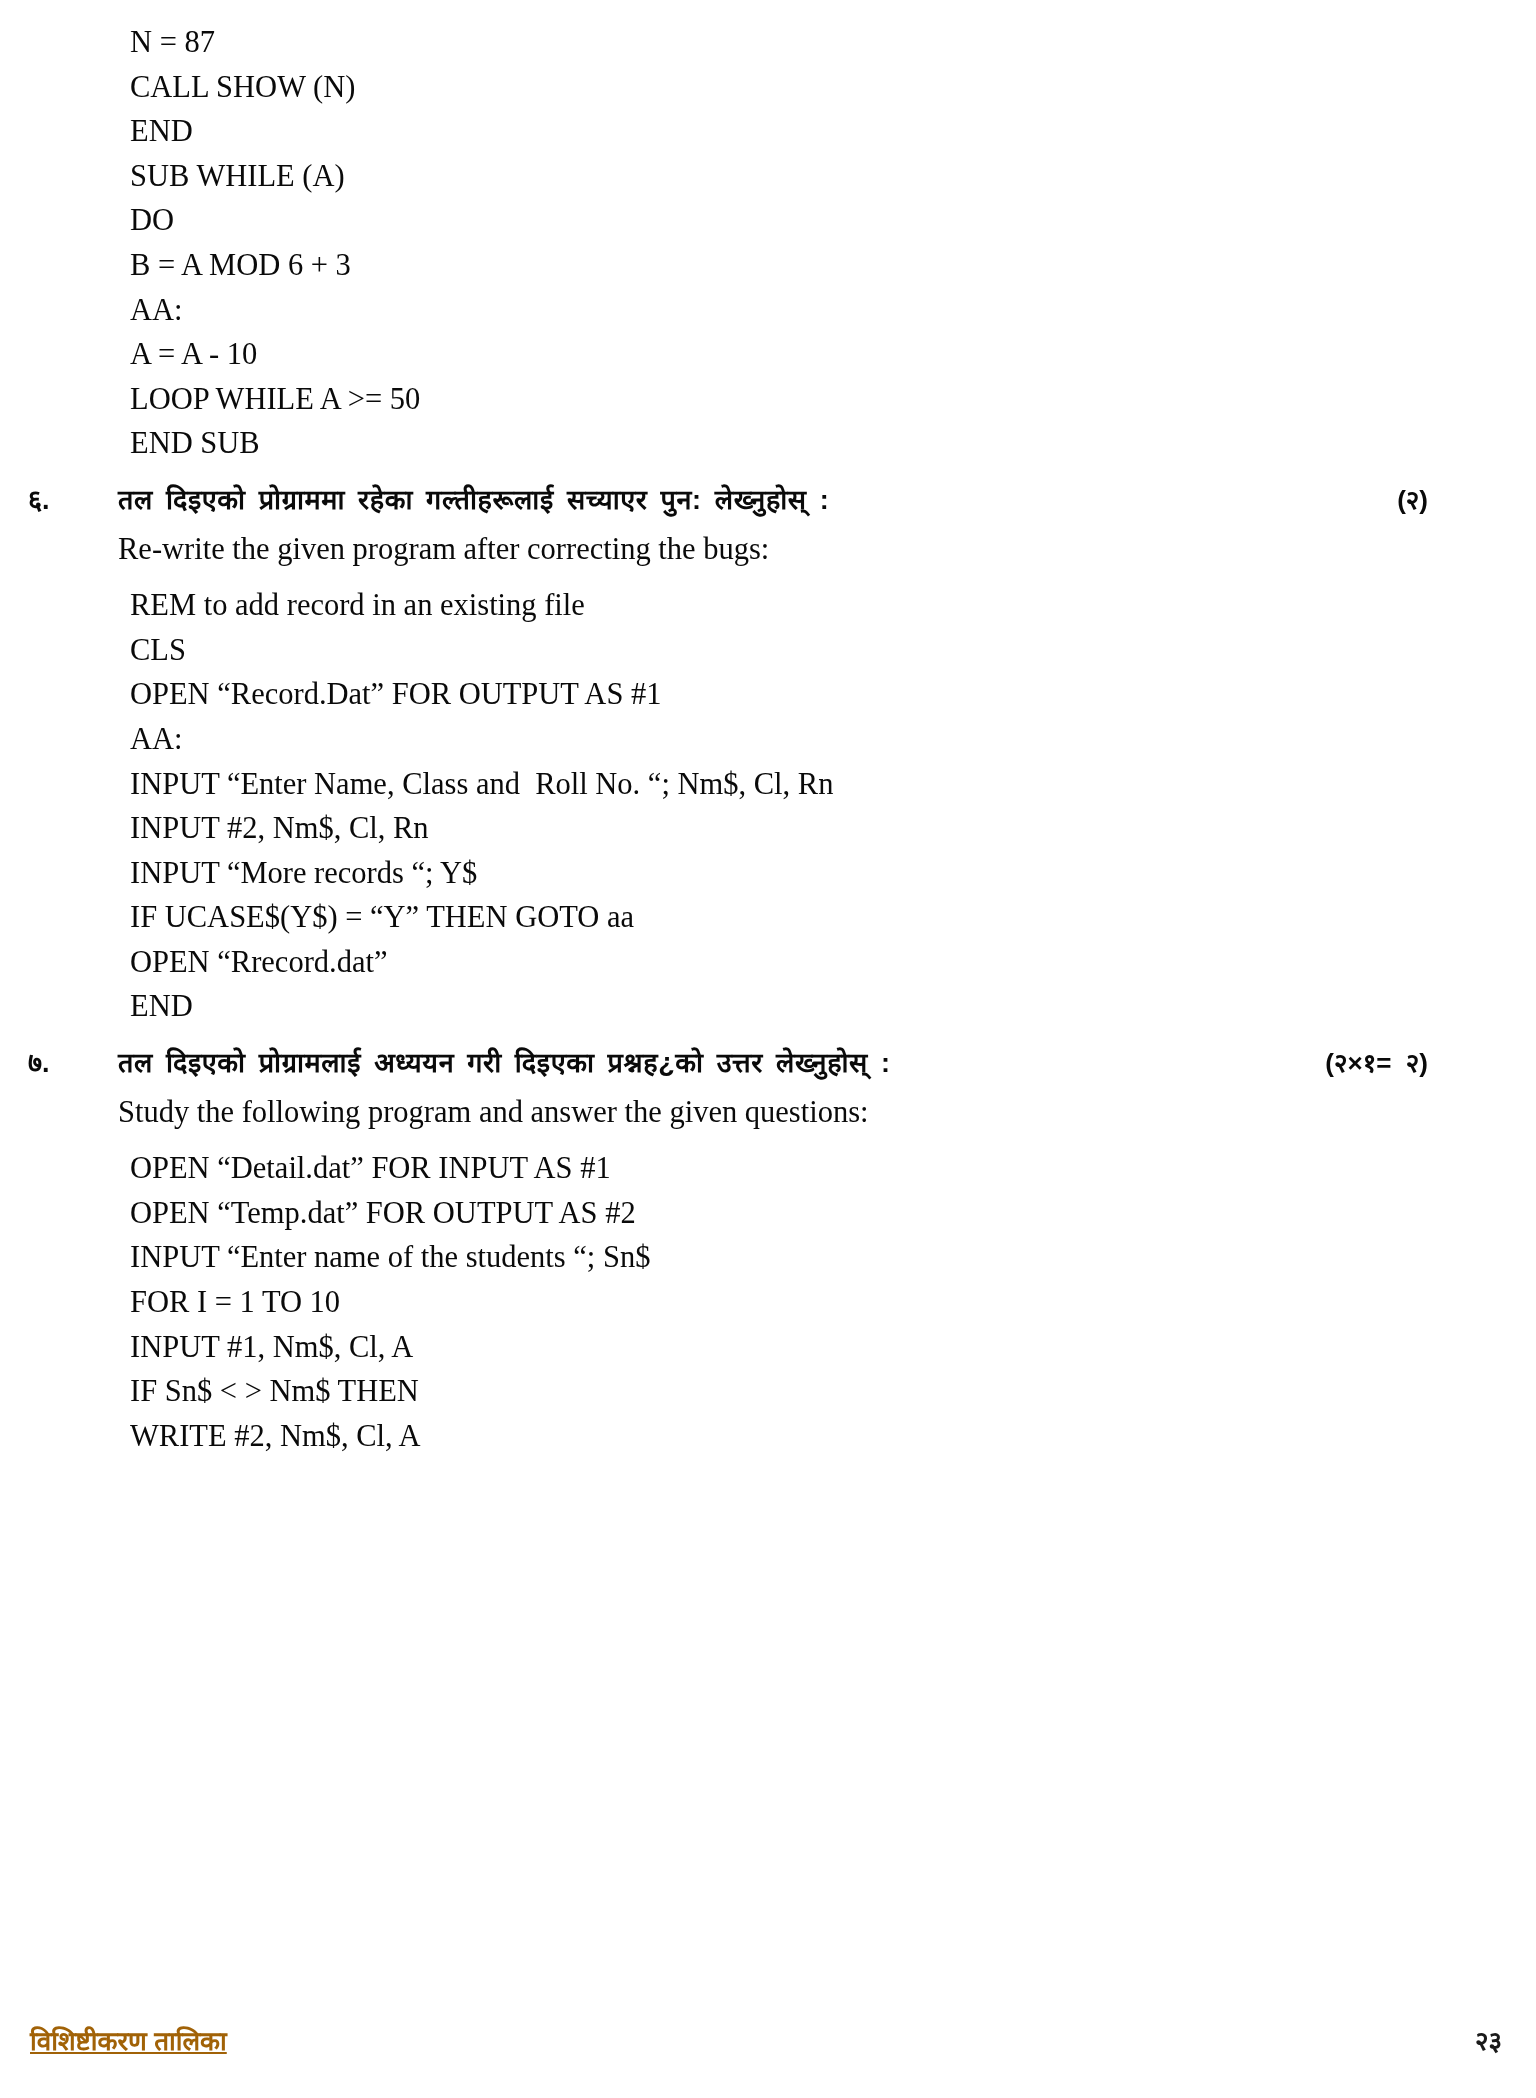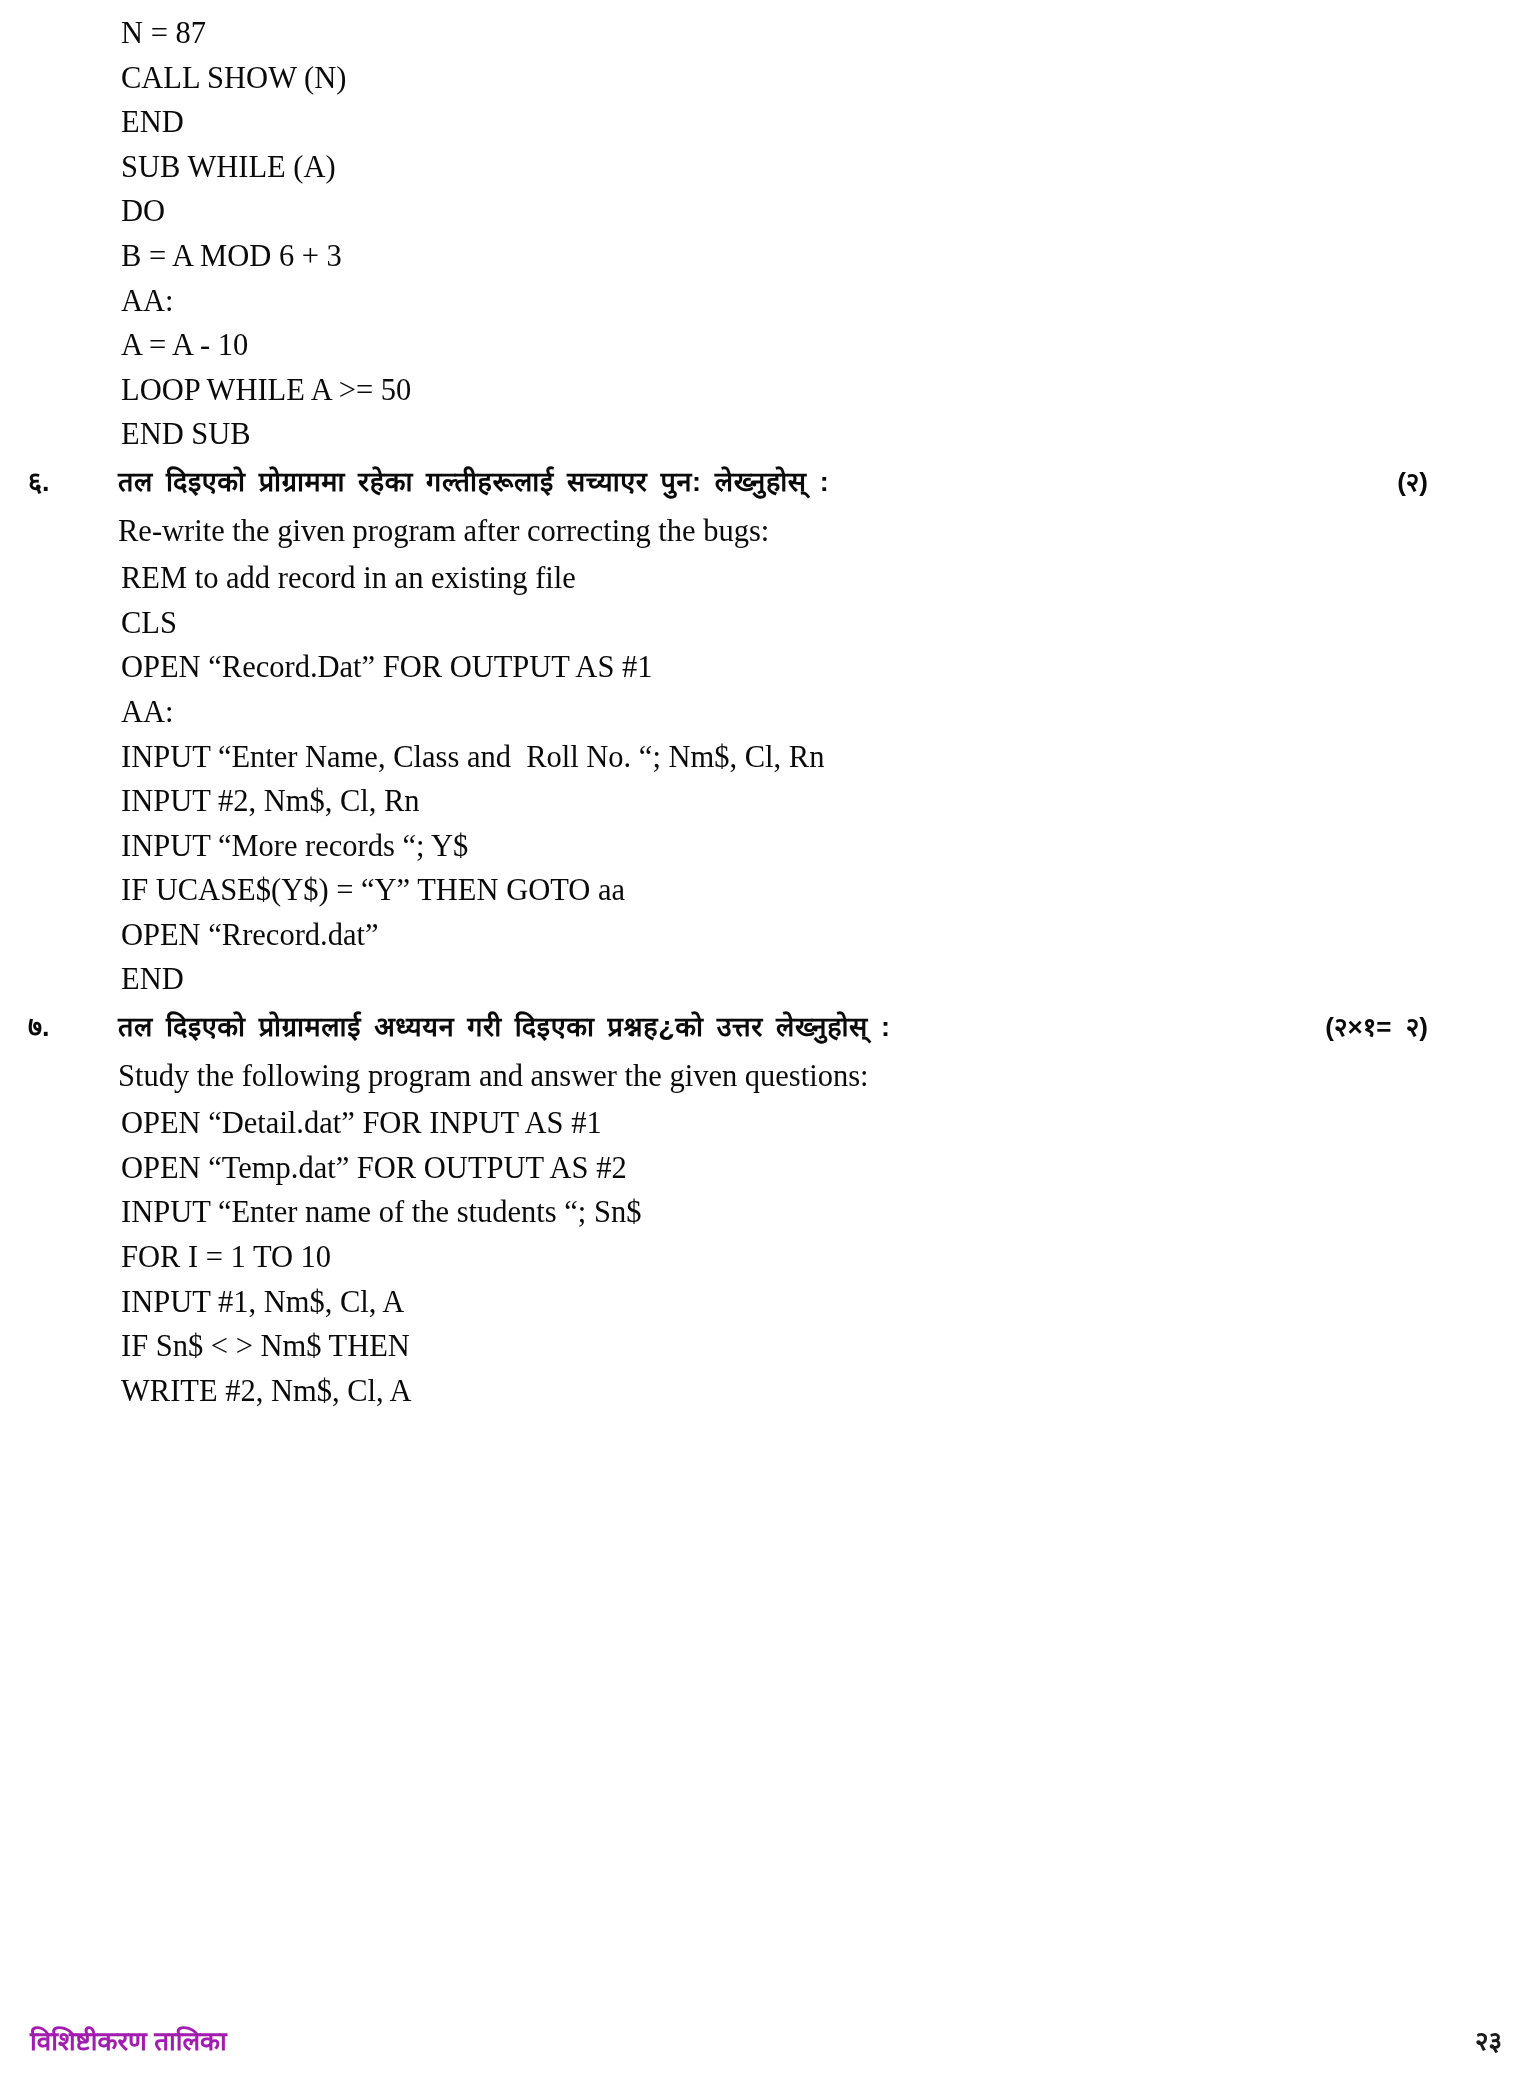--- a/index.html
+++ b/index.html
@@ -18,21 +18,21 @@
 
   .page {
     position: relative;
     width: 1536px;
     height: 2098px;
     box-sizing: border-box;
     padding: 0;
   }
 
   .code-block {
-    margin: 3px;
+    margin: 12px;
     padding: 0;
   }
 
   .code-line {
     padding-left: 118px;
     font-size: 30.5px;
     line-height: 44.6px;
     white-space: pre;
     font-family: "Liberation Serif", "DejaVu Serif", serif;
   }
@@ -92,21 +92,22 @@
     padding: 0 34px 0 30px;
     box-sizing: border-box;
     display: flex;
     align-items: center;
     justify-content: space-between;
   }
   .footer-left {
     font-family: "Liberation Sans", "DejaVu Sans", sans-serif;
     font-weight: 700;
     font-size: 26px;
-    color: #a21caf;
+    color: #a16207;
+    text-decoration: underline;
   }
   .footer-right {
     font-family: "Liberation Sans", "DejaVu Sans", sans-serif;
     font-weight: 700;
     font-size: 26px;
     color: #1a1a1a;
   }
 </style>
 </head>
 <body>

